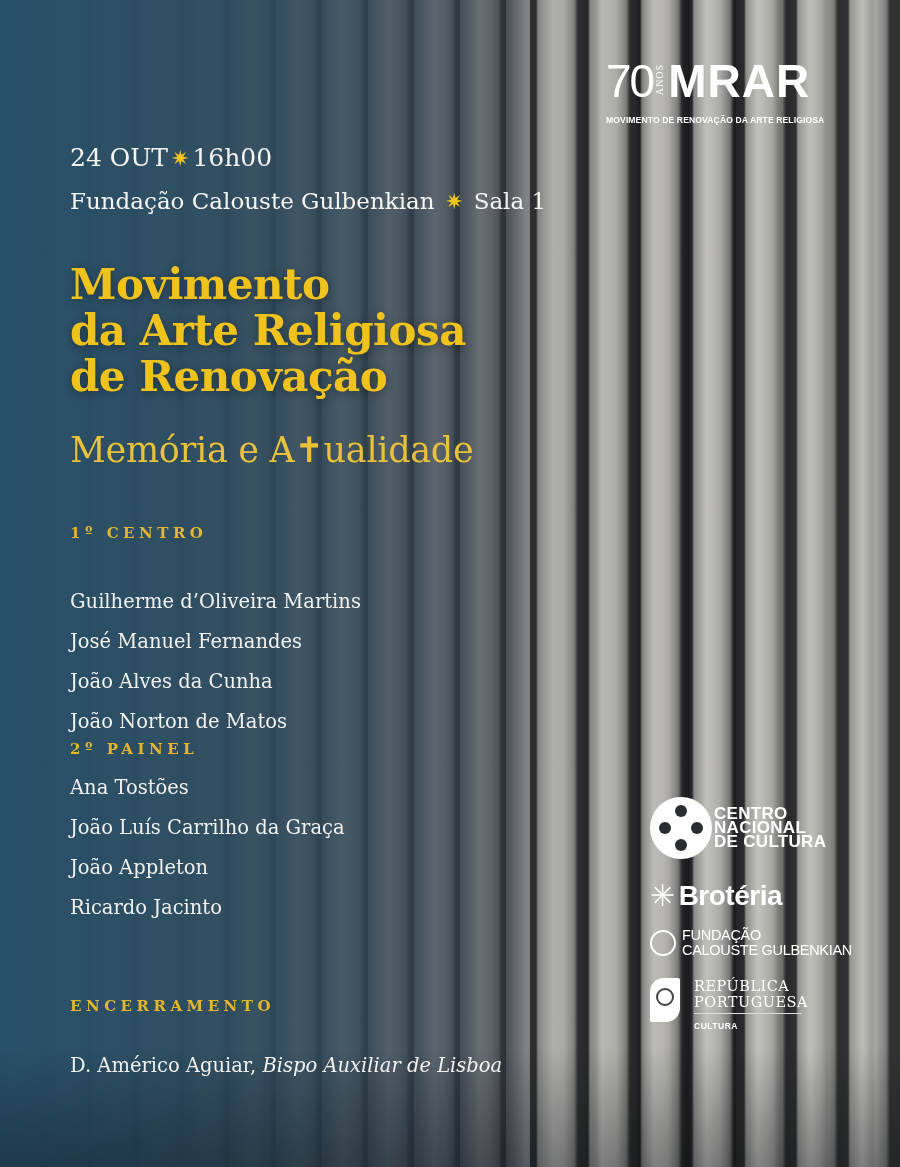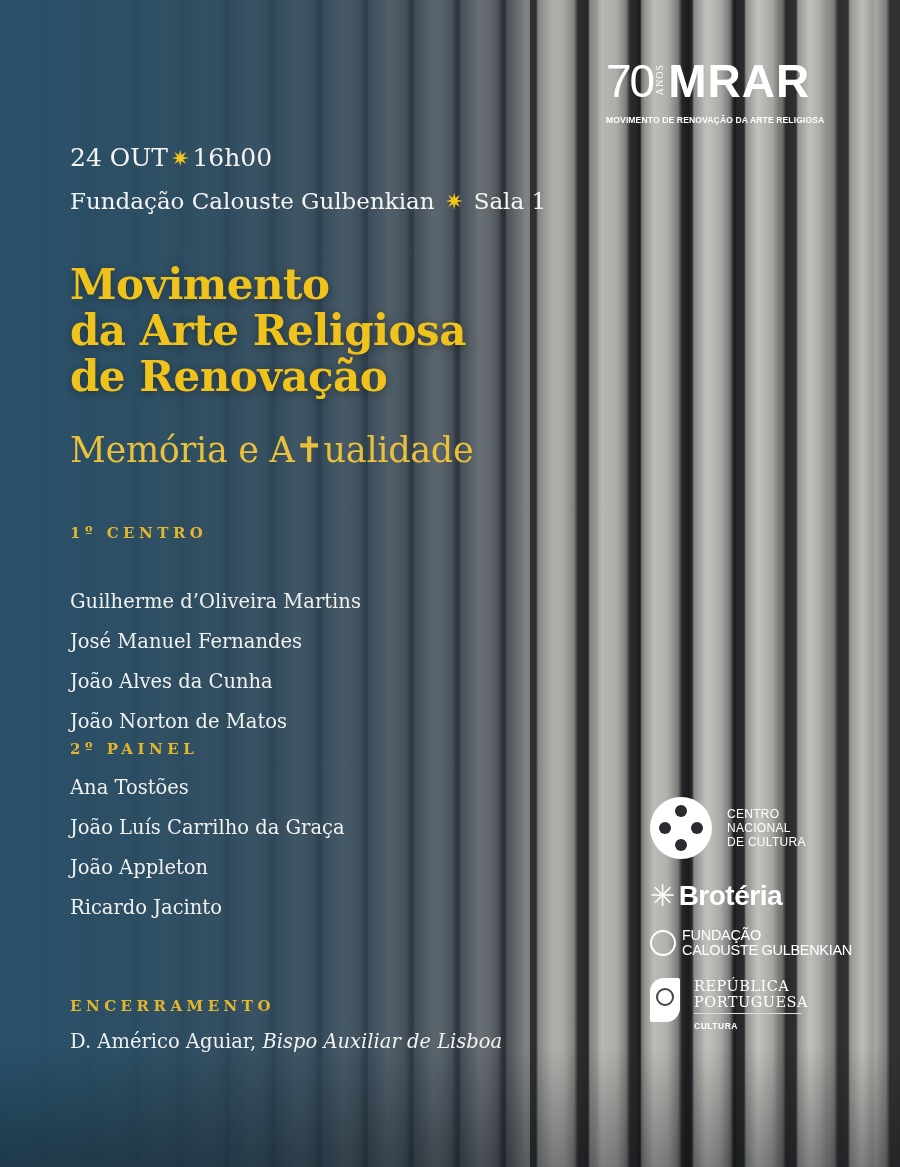--- a/index.html
+++ b/index.html
@@ -43,29 +43,29 @@
   .content { position:absolute; left:70px; top:0; width:600px; color:#fff; }
   .date { position:absolute; top:143px; font-size:25px; white-space:nowrap; color:#f4f4f2; }
   .venue { position:absolute; top:188px; font-size:23px; white-space:nowrap; color:#f4f4f2; }
   .star { color:#f2c51d; font-size:22px; margin:0 3px; }
 
   .title { position:absolute; top:262px; font-size:42px; font-weight:700; line-height:46px; color:#f0c21c; letter-spacing:-0.5px; text-shadow:0 2px 8px rgba(0,0,0,0.35); }
   .subtitle { position:absolute; top:430px; font-size:35px; color:#eac13a; white-space:nowrap; letter-spacing:-0.3px; }
 
   .section-label { position:absolute; font-size:15px; font-weight:700; letter-spacing:4.5px; color:#e3b62c; }
   .list { position:absolute; font-size:19.5px; line-height:40px; color:#f1f1ef; white-space:nowrap; }
-  .closing { position:absolute; top:1030px; font-size:19.5px; color:#f1f1ef; white-space:nowrap; }
+  .closing { position:absolute; top:1054px; font-size:19.5px; color:#f1f1ef; white-space:nowrap; }
   .closing i { font-style:italic; }
 
   
   .partners { position:absolute; left:650px; top:797px; width:230px; color:#fff; font-family:"Liberation Sans", sans-serif; }
   .cnc { display:flex; align-items:center; height:62px; }
   .cnc-icon { width:62px; height:62px; border-radius:50%; background:#fff; position:relative; }
   .cnc-icon span { position:absolute; width:12px; height:12px; border-radius:50%; background:#2a2d30; }
-  .cnc-text { margin-left:15px; font-size:12px; font-weight:400; line-height:14px; letter-spacing:0.3px; }
+  .cnc-text { margin-left:2px; font-size:17px; font-weight:700; line-height:14px; letter-spacing:0.3px; }
   .broteria { margin-top:21px; display:flex; align-items:center; font-size:28px; font-weight:700; letter-spacing:-0.5px; }
   .broteria-star { font-size:30px; font-weight:400; margin-right:4px; line-height:26px; }
   .fcg { margin-top:16px; display:flex; align-items:center; }
   .fcg-icon { width:26px; height:26px; border-radius:50%; border:2px solid #fff; margin-right:6px; }
   .fcg-text { font-size:14.5px; line-height:15px; letter-spacing:-0.3px; }
   .rp { margin-top:20px; display:flex; align-items:flex-start; }
   .rp-icon { width:30px; height:44px; border-radius:14px 2px 14px 2px; background:#fff; margin-right:14px; position:relative; }
   .rp-icon::after { content:""; position:absolute; left:6px; top:10px; width:14px; height:14px; border-radius:50%; border:2px solid #444; }
   .rp-text { font-family:"DejaVu Serif", serif; font-size:14.5px; line-height:16px; letter-spacing:0.5px; }
   .rp-line { width:108px; height:1px; background:#ddd; margin:3px 0 4px 0; }

